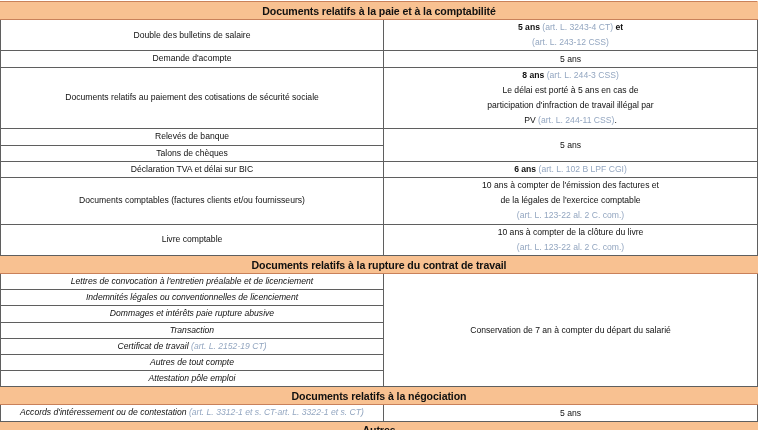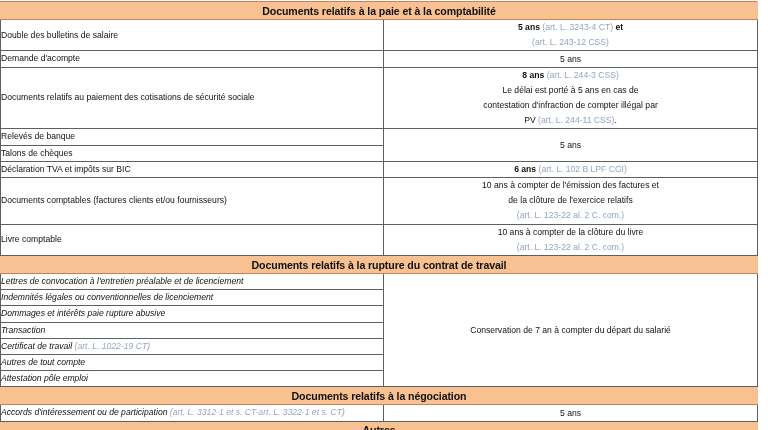--- a/index.html
+++ b/index.html
@@ -50,21 +50,21 @@
     font-weight: bold;
     font-size: 10.6px;
     color: #111111;
     height: 17px;
     letter-spacing: -0.1px;
     margin-top: 12px;
   }
 
   
   td.label {
-    text-align: left;
+    text-align: center;
     padding: 0 0 0 3px;
     margin-left: 42px;
   }
   td.value {
     text-align: center;
     padding: 0 0 0 3px;
   }
   td.value-center {
     text-align: center;
     padding: 0 2px;
@@ -118,50 +118,50 @@
           </td>
           <td class="value-center">5 ans</td>
         </tr>
         <tr>
           <td class="label">
             <span class="line"><span>Documents relatifs au paiement des cotisations de sécurité sociale</span></span>
           </td>
           <td class="value">
             <span class="line"><span class="bold">8 ans</span><span> </span><span class="ref">(art. L. 244-3 CSS)</span></span>
             <span class="line"><span>Le délai est porté à 5 ans en cas de</span></span>
-            <span class="line"><span>contestation d'infraction de compter illégal par</span></span>
+            <span class="line"><span>participation d'infraction de travail illégal par</span></span>
             <span class="line"><span>PV</span><span> </span><span class="ref">(art. L. 244-11 CSS)</span><span>.</span></span>
           </td>
         </tr>
         <tr>
           <td class="label">
             <span class="line"><span>Relevés de banque</span></span>
           </td>
           <td class="merged" rowspan="2">5 ans</td>
         </tr>
         <tr>
           <td class="label">
             <span class="line"><span>Talons de chèques</span></span>
           </td>
         </tr>
         <tr>
           <td class="label">
-            <span class="line"><span>Déclaration TVA et impôts sur BIC</span></span>
+            <span class="line"><span>Déclaration TVA et délai sur BIC</span></span>
           </td>
           <td class="value">
             <span class="line"><span class="bold">6 ans</span><span> </span><span class="ref">(art. L. 102 B LPF CGI)</span></span>
           </td>
         </tr>
         <tr>
           <td class="label">
             <span class="line"><span>Documents comptables (factures clients et/ou fournisseurs)</span></span>
           </td>
           <td class="value">
             <span class="line"><span>10 ans à compter de l'émission des factures et</span></span>
-            <span class="line"><span>de la clôture de l'exercice relatifs</span></span>
+            <span class="line"><span>de la légales de l'exercice comptable</span></span>
             <span class="line"><span class="ref">(art. L. 123-22 al. 2 C. com.)</span></span>
           </td>
         </tr>
         <tr>
           <td class="label">
             <span class="line"><span>Livre comptable</span></span>
           </td>
           <td class="value">
             <span class="line"><span>10 ans à compter de la clôture du livre</span></span>
             <span class="line"><span class="ref">(art. L. 123-22 al. 2 C. com.)</span></span>
@@ -186,39 +186,39 @@
             <span class="line wrapline"><span>Dommages et intérêts paie rupture abusive</span></span>
           </td>
         </tr>
         <tr>
           <td class="label">
             <span class="line wrapline"><span>Transaction</span></span>
           </td>
         </tr>
         <tr>
           <td class="label">
-            <span class="line wrapline"><span>Certificat de travail</span><span> </span><span class="ref">(art. L. 1022-19 CT)</span></span>
+            <span class="line wrapline"><span>Certificat de travail</span><span> </span><span class="ref">(art. L. 2152-19 CT)</span></span>
           </td>
         </tr>
         <tr>
           <td class="label">
             <span class="line wrapline"><span>Autres de tout compte</span></span>
           </td>
         </tr>
         <tr>
           <td class="label">
             <span class="line wrapline"><span>Attestation pôle emploi</span></span>
           </td>
         </tr>
         <tr class="section-row">
           <td colspan="2">Documents relatifs à la négociation</td>
         </tr>
         <tr>
           <td class="label">
-            <span class="line wrapline"><span>Accords d'intéressement ou de participation</span><span> </span><span class="ref">(art. L. 3312-1 et s. CT-art. L. 3322-1 et s. CT)</span></span>
+            <span class="line wrapline"><span>Accords d'intéressement ou de contestation</span><span> </span><span class="ref">(art. L. 3312-1 et s. CT-art. L. 3322-1 et s. CT)</span></span>
           </td>
           <td class="value-center">5 ans</td>
         </tr>
         <tr class="section-row">
           <td colspan="2">Autres</td>
         </tr>
       </tbody>
   </table>
 </div>
 

